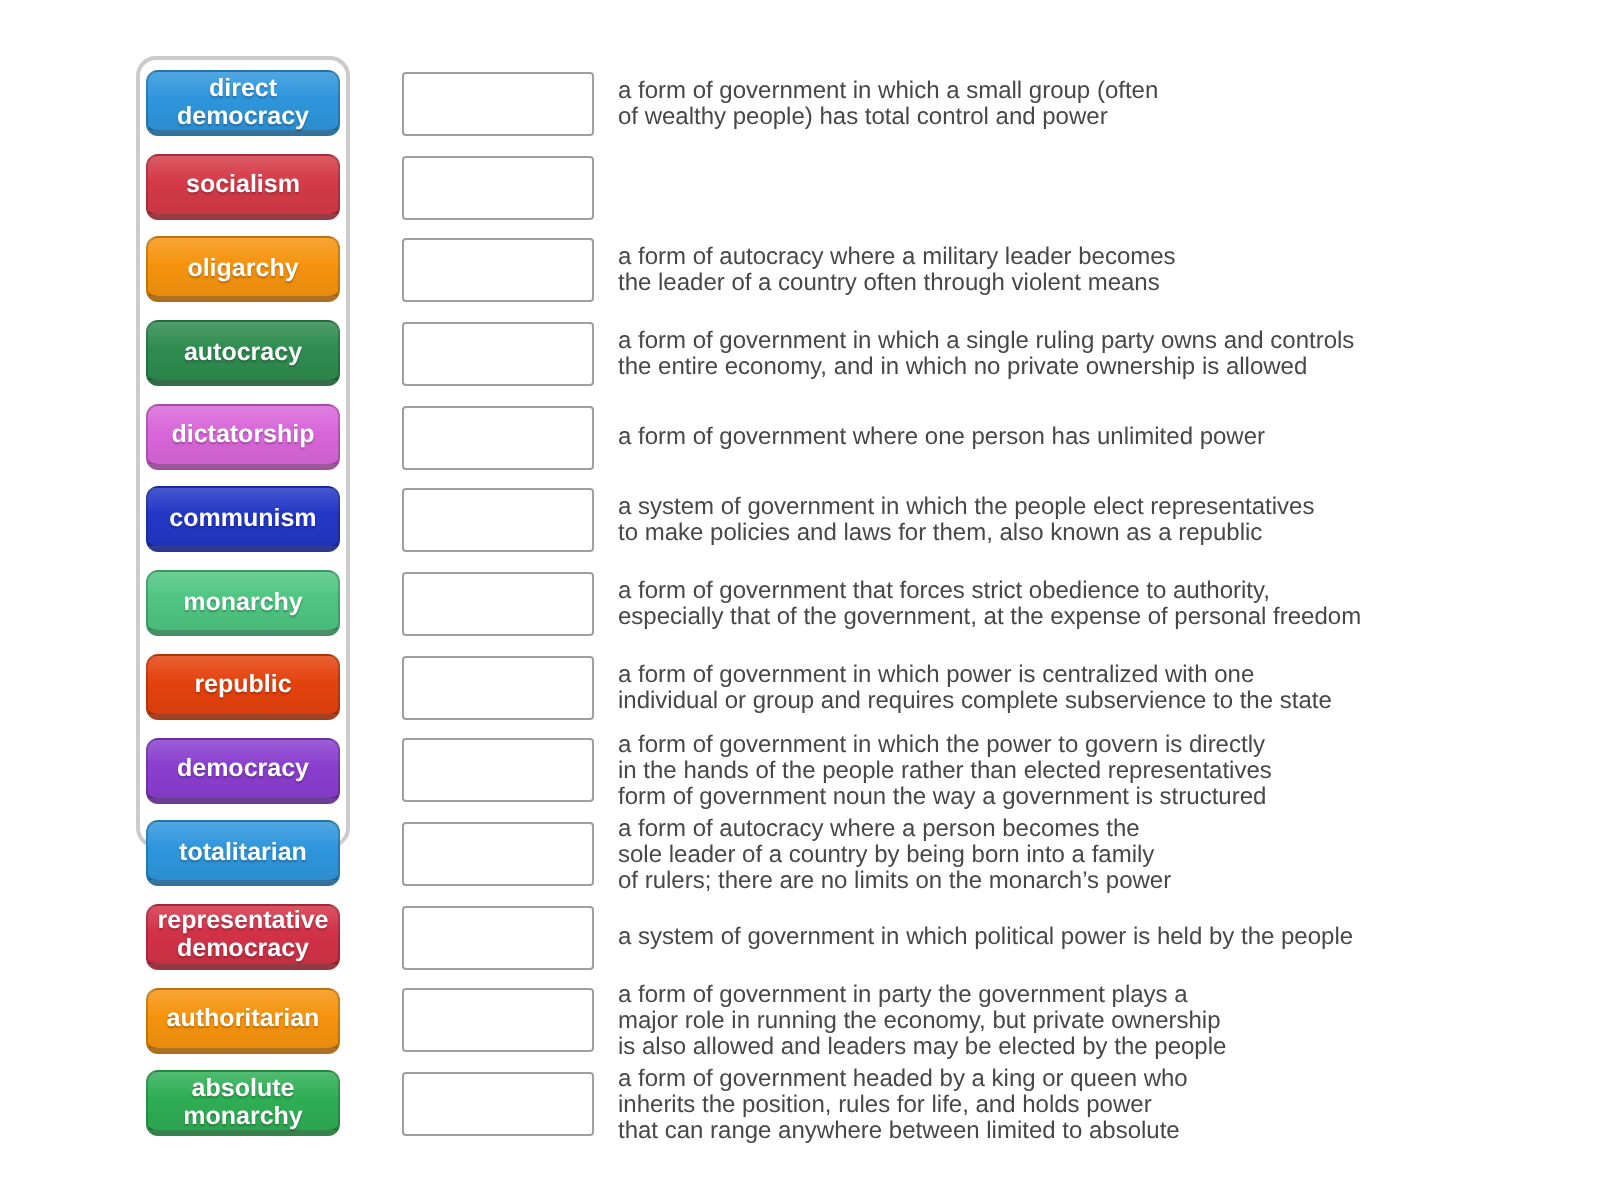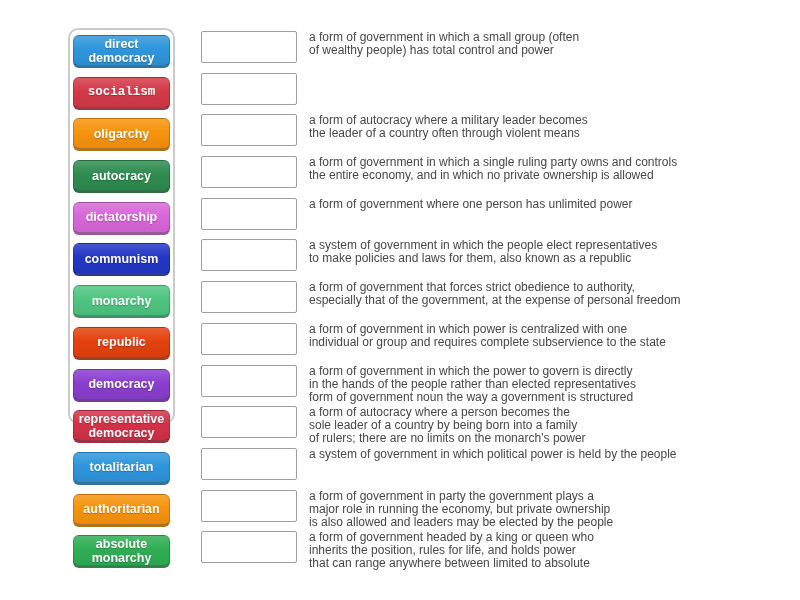--- a/index.html
+++ b/index.html
@@ -50,20 +50,21 @@
   }
   .match-rows {
     position: absolute;
     left: 201px;
     top: 31px;
     width: 578px;
   }
   .row {
     height: 41.7px;
     display: flex;
+    align-items: center;
   }
   .dropbox {
     width: 94px;
     height: 30px;
     flex: none;
     background: #ffffff;
     border: 1px solid #9e9e9e;
     border-radius: 2px;
     margin-right: 12px;
   }
@@ -73,30 +74,30 @@
     color: #474747;
     white-space: pre-line;
   }
 </style>
 </head>
 <body>
 
 <div class="stage">
   <div class="tile-panel">
       <div class="tile" style="background-color: rgb(46, 150, 220);">direct democracy</div>
-      <div class="tile" style="background-color: rgb(212, 58, 71); font-family: Liberation Mono, monospace;">socialism</div>
+      <div class="tile" style="background-color: rgb(212, 58, 71);">socialism</div>
       <div class="tile" style="background-color: rgb(246, 147, 14);">oligarchy</div>
       <div class="tile" style="background-color: rgb(46, 140, 79);">autocracy</div>
       <div class="tile" style="background-color: rgb(217, 102, 217);">dictatorship</div>
       <div class="tile" style="background-color: rgb(35, 55, 198);">communism</div>
       <div class="tile" style="background-color: rgb(78, 197, 129);">monarchy</div>
       <div class="tile" style="background-color: rgb(228, 66, 13);">republic</div>
       <div class="tile" style="background-color: rgb(138, 62, 207);">democracy</div>
+      <div class="tile" style="background-color: rgb(46, 150, 220);">totalitarian</div>
       <div class="tile" style="background-color: rgb(210, 50, 71);">representative democracy</div>
-      <div class="tile" style="background-color: rgb(46, 150, 220);">totalitarian</div>
       <div class="tile" style="background-color: rgb(246, 147, 14);">authoritarian</div>
       <div class="tile" style="background-color: rgb(47, 174, 85);">absolute monarchy</div>
     </div>
   <div class="match-rows">
       <div class="row">
         <div class="dropbox"></div>
         <div class="definition">a form of government in which a small group (often
 of wealthy people) has total control and power</div>
       </div>
       <div class="row">

